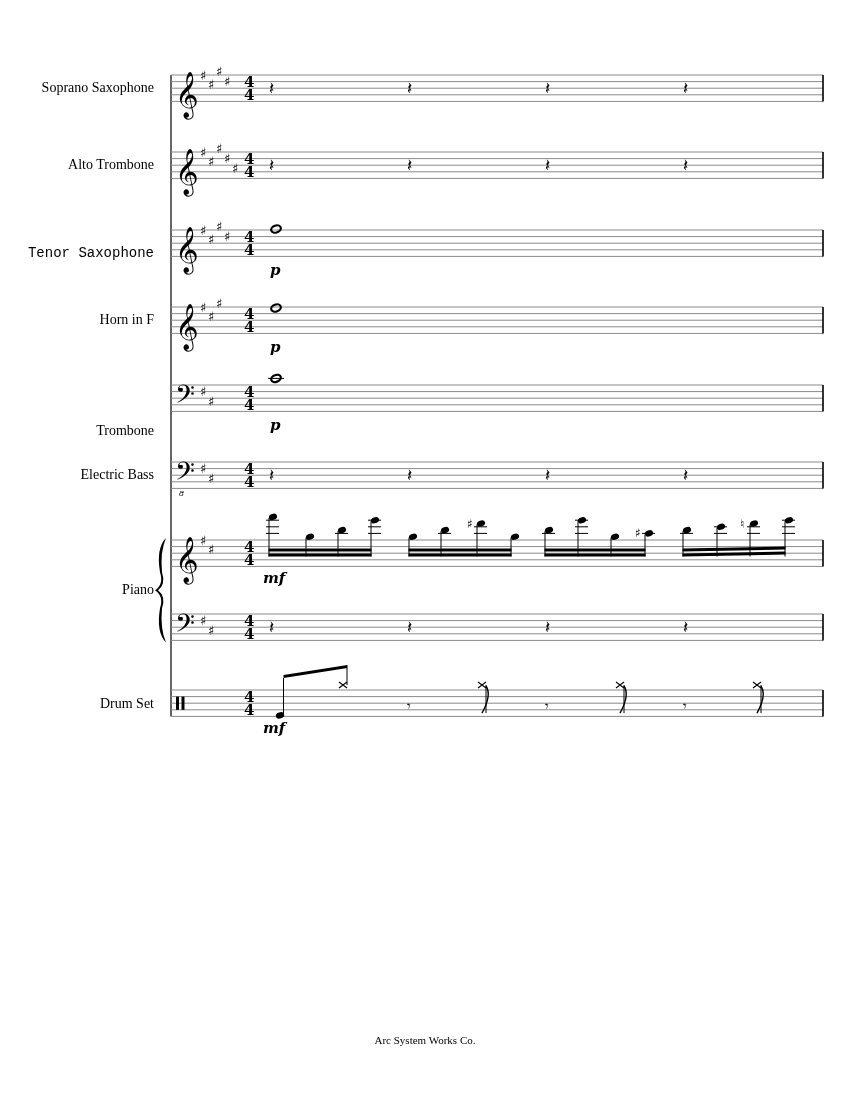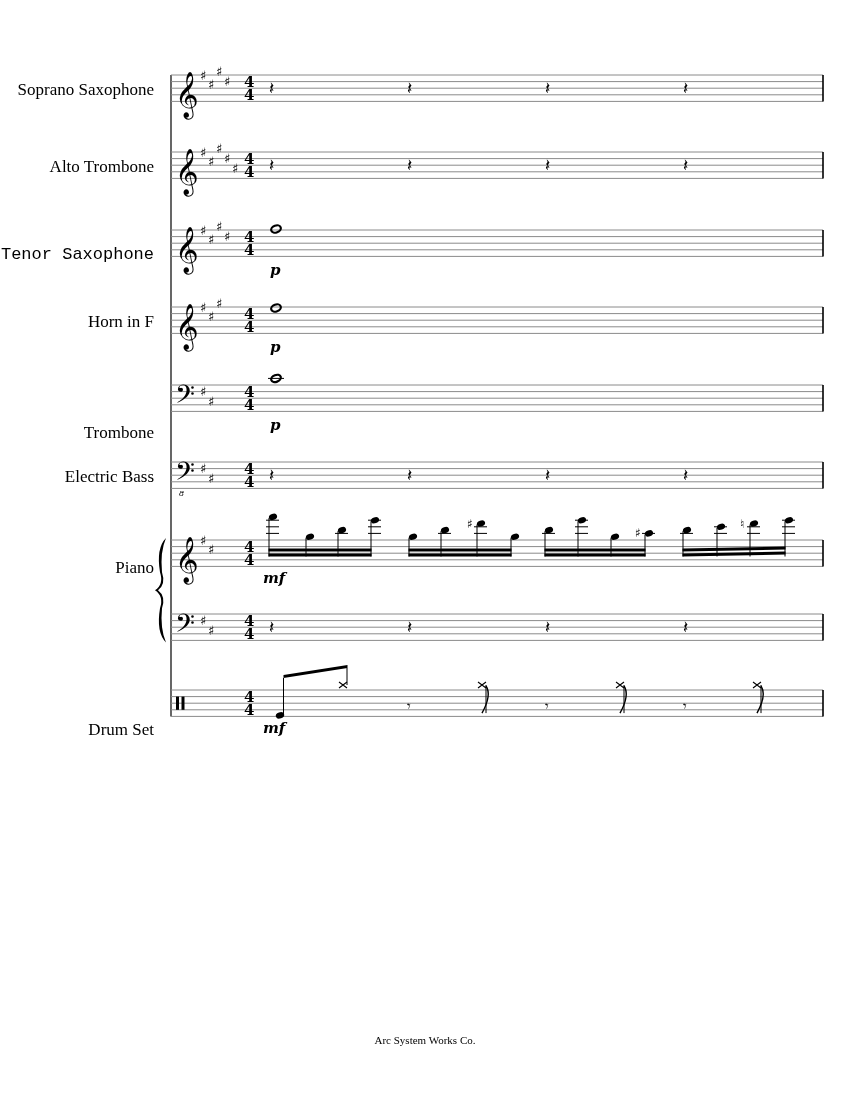--- a/index.html
+++ b/index.html
@@ -1,18 +1,18 @@
 <!DOCTYPE html>
 <html><head>
 <meta charset="utf-8">
 <style>
   html, body { margin:0; padding:0; background:#ffffff; }
   body { width:850px; height:1100px; position:relative; overflow:hidden; font-family:"DejaVu Serif", serif; }
   #score { position:absolute; left:0; top:0; width:850px; height:1100px; }
-  .inst-label { position:absolute; right:696px; font-family:"Liberation Serif", "DejaVu Serif", serif; font-size:17px; color:#000; white-space:nowrap; }
+  .inst-label { position:absolute; right:696px; font-family:"Liberation Serif", "DejaVu Serif", serif; font-size:14px; color:#000; white-space:nowrap; }
   .footer { position:absolute; left:0; width:850px; top:1034px; text-align:center; font-family:"Liberation Serif", "DejaVu Serif", serif; font-size:11px; color:#000; }
   svg text { font-family:"DejaVu Serif", serif; }
 </style>
 </head>
 <body>
 
 <svg id="score" width="850" height="1100" viewBox="0 0 850 1100" xmlns="http://www.w3.org/2000/svg">
     <line x1="171" y1="75" x2="171" y2="716.4" stroke="#000" stroke-width="1.2"></line>
     <g>
       <line x1="171" y1="75" x2="823" y2="75" stroke="#8a8a8a" stroke-width="1"></line>
@@ -249,16 +249,16 @@
     </g>
     <path d="M166 538 Q156 548 160 572.2 Q164 584.2 155 590.2 Q164 596.2 160 608.2 Q156 632.4 166 642.4 Q160 628.4 162 608.2 Q166 596.2 158 590.2 Q166 584.2 162 572.2 Q160 552 166 538 Z" fill="#000"></path>
   </svg>
 
 <div class="inst-label" style="top:80px;">Soprano Saxophone</div>
 <div class="inst-label" style="top:157px;">Alto Trombone</div>
 <div class="inst-label" style="top:245px;font-family:Liberation Mono, monospace;">Tenor Saxophone</div>
 <div class="inst-label" style="top:312px;">Horn in F</div>
 <div class="inst-label" style="top:390px;margin-top:33px;">Trombone</div>
 <div class="inst-label" style="top:467px;">Electric Bass</div>
-<div class="inst-label" style="top:558px;">Piano</div>
-<div class="inst-label" style="top:720px;margin-left:23px;">Drum Set</div>
+<div class="inst-label" style="top:582px;">Piano</div>
+<div class="inst-label" style="top:696px;margin-left:23px;">Drum Set</div>
 
 <div class="footer">Arc System Works Co.</div>
 
 </body></html>

